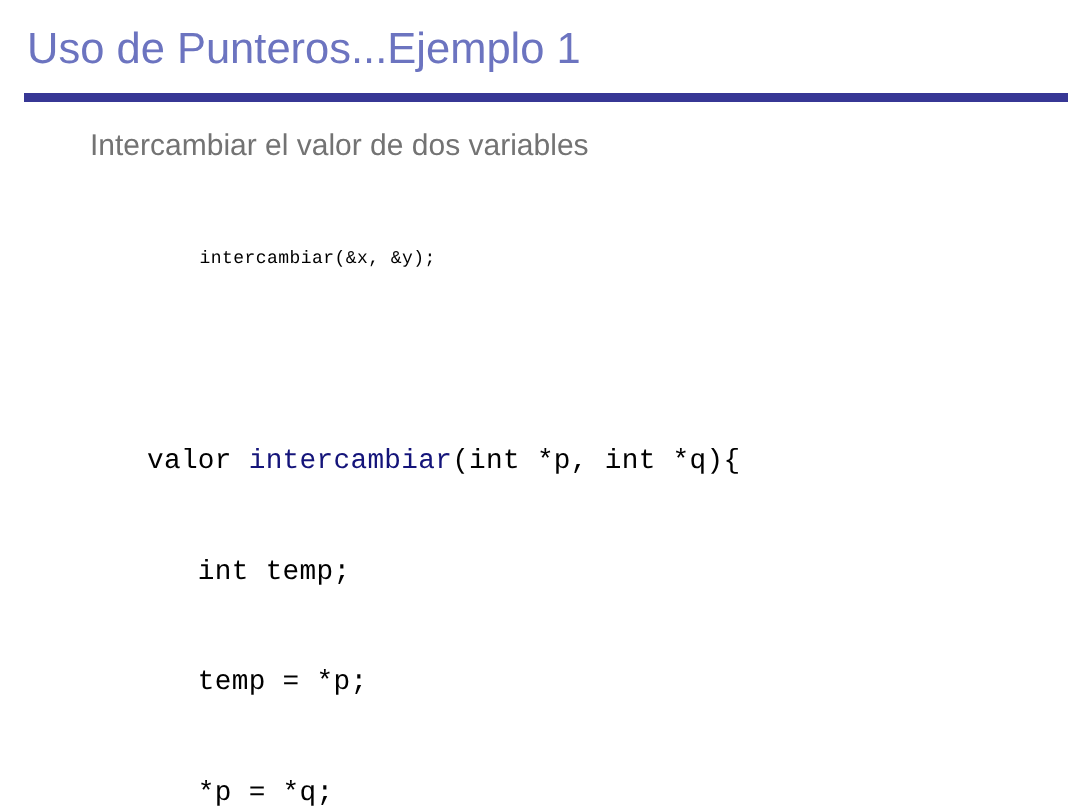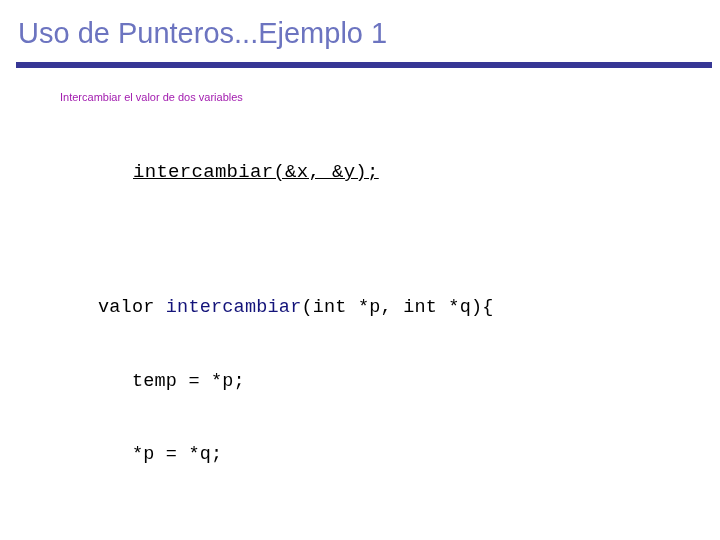--- a/index.html
+++ b/index.html
@@ -47,37 +47,36 @@
     width: 696px;
     height: 6px;
     background: #373795;
   }
 
   
   .bullet-line {
     position: absolute;
     left: 60px;
     top: 86px;
-    font-size: 11px;
+    font-size: 20px;
     line-height: 22px;
-    color: #a21caf;
+    color: #737373;
     white-space: nowrap;
   }
 
   .call-line {
     position: absolute;
     left: 133px;
     top: 160px;
     font-family: "Liberation Mono", monospace;
-    font-size: 19px;
+    font-size: 12px;
     line-height: 24px;
     color: #000000;
     white-space: nowrap;
     letter-spacing: 0.3px;
-    text-decoration: underline;
   }
 
   .define-line {
     position: absolute;
     left: 62px;
     top: 206px;
     font-size: 17.5px;
     line-height: 24px;
     color: #000000;
     white-space: nowrap;
@@ -117,20 +116,21 @@
     <div class="title-rule"></div>
   </div>
 
   <div class="bullet-line">Intercambiar el valor de dos variables</div>
 
   <div class="call-line">intercambiar(&amp;x, &amp;y);</div>
 
 
   <div class="code-block">
     <div class="code-line"><span>valor </span><span class="kw-name">intercambiar</span><span>(int *p, int *q){</span></div>
+    <div class="code-line">   int temp;</div>
     <div class="code-line">   temp = *p;</div>
     <div class="code-line">   *p = *q;</div>
     
     
     
   </div>
 
 </div>
 
 </body></html>

